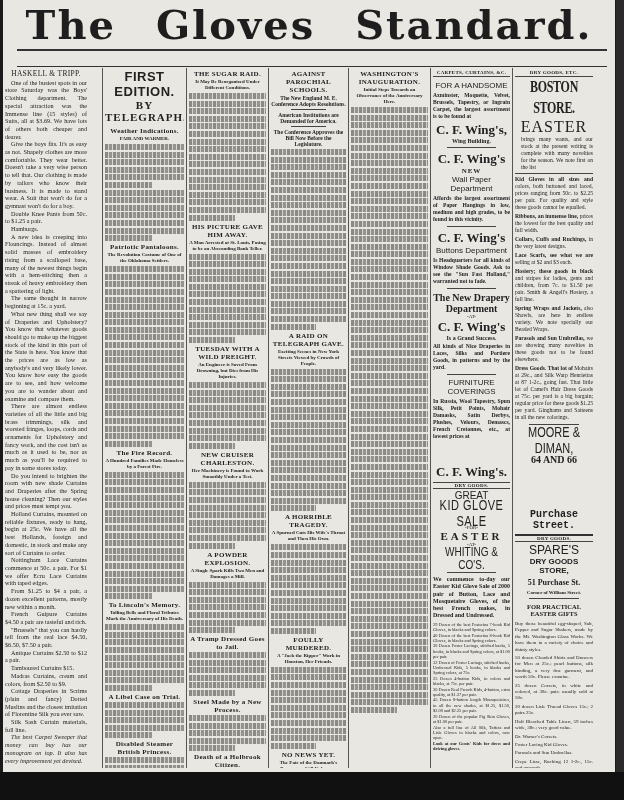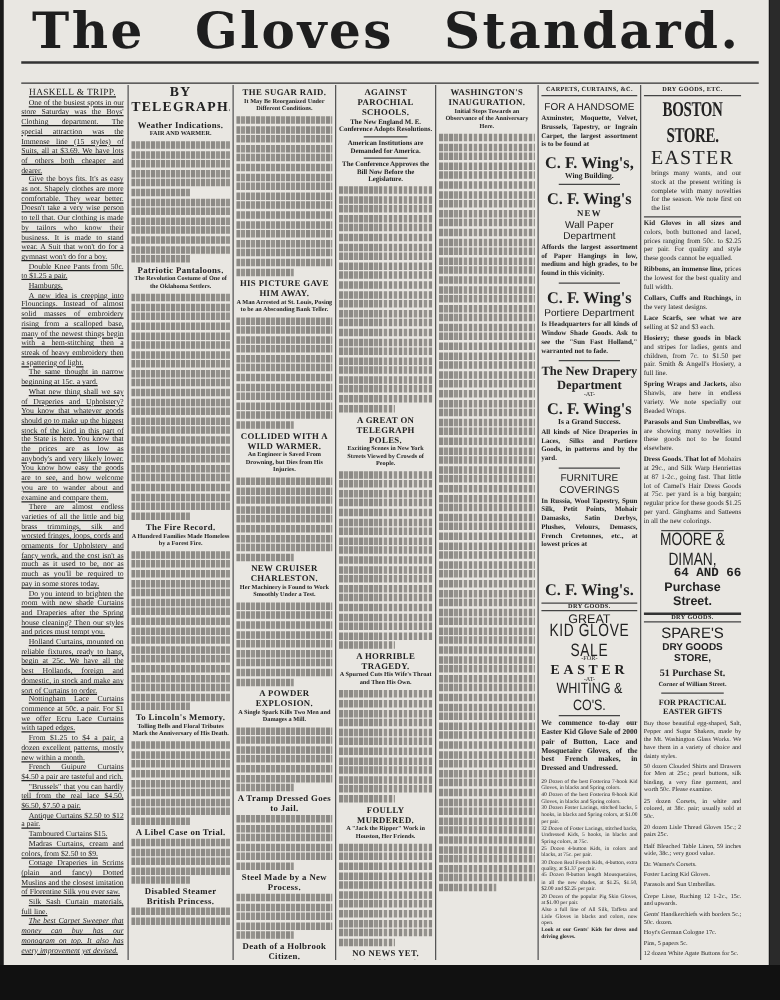--- a/index.html
+++ b/index.html
@@ -37,21 +37,21 @@
 
   <div class="rule" style="top:66px;"></div>
 
   <div class="vsep" style="left:99px"></div>
   <div class="vsep" style="left:183px"></div>
   <div class="vsep" style="left:265px"></div>
   <div class="vsep" style="left:345px"></div>
   <div class="vsep" style="left:427px"></div>
   <div class="vsep" style="left:509px"></div>
 
-  <div class="col c-text" style="left:14px;width:82px;text-decoration:underline;">
+  <div class="col c-text" style="left:2px;width:82px;">
     <div class="head" style="font-weight:normal;font-size:7.5px;">HASKELL &amp; TRIPP.</div>
     <p>One of the busiest spots in our store Saturday was the Boys' Clothing department. The special attraction was the Immense line (15 styles) of Suits, all at $3.69. We have lots of others both cheaper and dearer.</p>
     <p>Give the boys fits. It's as easy as not. Shapely clothes are more comfortable. They wear better. Doesn't take a very wise person to tell that. Our clothing is made by tailors who know their business. It is made to stand wear. A Suit that won't do for a gymnast won't do for a boy.</p>
     <p>Double Knee Pants from 50c. to $1.25 a pair.</p>
     <p>Hamburgs.</p>
     <p>A new idea is creeping into Flouncings. Instead of almost solid masses of embroidery rising from a scalloped base, many of the newest things begin with a hem-stitching then a streak of heavy embroidery then a spattering of light.</p>
     <p>The same thought in narrow beginning at 15c. a yard.</p>
     <p>What new thing shall we say of Draperies and Upholstery? You know that whatever goods should go to make up the biggest stock of the kind in this part of the State is here. You know that the prices are as low as anybody's and very likely lower. You know how easy the goods are to see, and how welcome you are to wander about and examine and compare them.</p>
     <p>There are almost endless varieties of all the little and big brass trimmings, silk and worsted fringes, loops, cords and ornaments for Upholstery and fancy work, and the cost isn't as much as it used to be, nor as much as you'll be required to pay in some stores today.</p>
     <p>Do you intend to brighten the room with new shade Curtains and Draperies after the Spring house cleaning? Then our styles and prices must tempt you.</p>
@@ -63,20 +63,21 @@
     <p>Antique Curtains $2.50 to $12 a pair.</p>
     <p>Tamboured Curtains $15.</p>
     <p>Madras Curtains, cream and colors, from $2.50 to $9.</p>
     <p>Cottage Draperies in Scrims (plain and fancy) Dotted Muslins and the closest imitation of Florentine Silk you ever saw.</p>
     <p>Silk Sash Curtain materials, full line.</p>
     <p style="font-style:italic">The best Carpet Sweeper that money can buy has our monogram on top. It also has every improvement yet devised.</p>
 
   </div>
 
   <div class="col" style="left:102px;width:79px;">
+    <div class="big" style="font-family:'Liberation Sans',sans-serif;font-size:13px;letter-spacing:.5px;margin-top:1px;">FIRST EDITION.</div>
     <div class="big" style="font-size:11px;letter-spacing:1px;margin-bottom:4px;">BY TELEGRAPH.</div>
     <div class="head">Weather Indications.</div>
     <div class="sub">FAIR AND WARMER.</div>
     <div class="filler"></div>
       <div class="filler"></div>
       <div class="filler"></div>
       <div class="filler"></div>
       <div class="filler"></div>
       <div class="filler short"></div>
     <div class="filler"></div>
@@ -181,21 +182,21 @@
       <div class="filler"></div>
       <div class="filler"></div>
       <div class="filler"></div>
       <div class="filler"></div>
       <div class="filler"></div>
       <div class="filler"></div>
       <div class="filler"></div>
       <div class="filler"></div>
       <div class="filler"></div>
       <div class="filler short"></div>
-    <div class="head">COLLIDED WITH A WILD WARMER.</div>
+    <div class="head">TUESDAY WITH A WILD FREIGHT.</div>
     <div class="sub">An Engineer is Saved From Drowning, but Dies from His Injuries.</div>
     <div class="filler"></div>
       <div class="filler"></div>
       <div class="filler"></div>
       <div class="filler"></div>
       <div class="filler"></div>
       <div class="filler"></div>
       <div class="filler"></div>
       <div class="filler"></div>
       <div class="filler short"></div>
@@ -260,21 +261,21 @@
       <div class="filler"></div>
       <div class="filler"></div>
       <div class="filler"></div>
       <div class="filler"></div>
       <div class="filler"></div>
       <div class="filler"></div>
     <div class="filler"></div>
       <div class="filler"></div>
       <div class="filler"></div>
       <div class="filler short"></div>
-    <div class="head">A GREAT ON TELEGRAPH POLES.</div>
+    <div class="head">A RAID ON TELEGRAPH GAVE.</div>
     <div class="sub">Exciting Scenes in New York Streets Viewed by Crowds of People.</div>
     <div class="filler"></div>
       <div class="filler"></div>
       <div class="filler"></div>
       <div class="filler"></div>
       <div class="filler"></div>
       <div class="filler"></div>
       <div class="filler"></div>
       <div class="filler"></div>
       <div class="filler"></div>
@@ -411,21 +412,21 @@
     <div class="ad-line" style="font-weight:bold;margin:2px 0;">Axminster, Moquette, Velvet, Brussels, Tapestry, or Ingrain Carpet, the largest assortment is to be found at</div>
     <div class="big" style="font-size:13px;">C. F. Wing's,</div>
     <div class="big" style="font-size:6px;">Wing Building.</div>
     <div class="hr"></div>
     <div class="big" style="font-size:13px;">C. F. Wing's</div>
     <div class="big" style="font-size:7px;letter-spacing:1px;">NEW</div>
     <div style="font-family:'Liberation Sans',sans-serif;font-size:8px;">Wall Paper Department</div>
     <div class="ad-line" style="font-weight:bold;margin:2px 0;">Affords the largest assortment of Paper Hangings in low, medium and high grades, to be found in this vicinity.</div>
     <div class="hr"></div>
     <div class="big" style="font-size:13px;">C. F. Wing's</div>
-    <div style="font-family:'Liberation Sans',sans-serif;font-size:8px;">Portiere Department</div>
+    <div style="font-family:'Liberation Sans',sans-serif;font-size:8px;">Buttons Department</div>
     <div class="ad-line" style="font-weight:bold;margin:2px 0;">Is Headquarters for all kinds of Window Shade Goods. Ask to see the "Sun Fast Holland," warranted not to fade.</div>
     <div class="hr"></div>
     <div class="big" style="font-size:10px;">The New Drapery Department</div>
     <div style="font-size:5px;">-AT-</div>
     <div class="big" style="font-size:13px;">C. F. Wing's</div>
     <div class="big" style="font-size:6px;">Is a Grand Success.</div>
     <div class="ad-line" style="font-weight:bold;margin:2px 0;">All kinds of Nice Draperies in Laces, Silks and Portiere Goods, in patterns and by the yard.</div>
     <div class="hr"></div>
     <div style="font-family:'Liberation Sans',sans-serif;font-size:8px;">FURNITURE COVERINGS</div>
     <div class="ad-line" style="font-weight:bold;margin:2px 0;">In Russia, Wool Tapestry, Spun Silk, Petit Points, Mohair Damasks, Satin Derbys, Plushes, Velours, Demascs, French Cretonnes, etc., at lowest prices at</div>
@@ -460,22 +461,22 @@
     <div class="ad-line" style="margin-top:1px;"><b>Kid Gloves in all sizes and</b> <span>colors, both buttoned and laced, prices ranging from 50c. to $2.25 per pair. For quality and style these goods cannot be equalled.</span></div>
     <div class="ad-line" style="margin-top:2px;"><b>Ribbons, an immense line,</b> <span>prices the lowest for the best quality and full width.</span></div>
     <div class="ad-line" style="margin-top:2px;"><b>Collars, Cuffs and Ruchings,</b> <span>in the very latest designs.</span></div>
     <div class="ad-line" style="margin-top:2px;"><b>Lace Scarfs, see what we are</b> <span>selling at $2 and $3 each.</span></div>
     <div class="ad-line" style="margin-top:2px;"><b>Hosiery; these goods in black</b> <span>and stripes for ladies, gents and children, from 7c. to $1.50 per pair. Smith &amp; Angell's Hosiery, a full line.</span></div>
     <div class="ad-line" style="margin-top:2px;"><b>Spring Wraps and Jackets,</b> <span>also Shawls, are here in endless variety. We note specially our Beaded Wraps.</span></div>
     <div class="ad-line" style="margin-top:2px;"><b>Parasols and Sun Umbrellas,</b> <span>we are showing many novelties in these goods not to be found elsewhere.</span></div>
     <div class="ad-line" style="margin-top:2px;"><b>Dress Goods. That lot of</b> <span>Mohairs at 29c., and Silk Warp Henriettas at 87 1-2c., going fast. That little lot of Camel's Hair Dress Goods at 75c. per yard is a big bargain; regular price for these goods $1.25 per yard. Ginghams and Satteens in all the new colorings.</span></div>
     <div class="hr"></div>
     <div style="font-family:'Liberation Sans',sans-serif;font-size:11px;transform:scaleY(1.3);margin:3px 0 2px;">MOORE &amp; DIMAN,</div>
-    <div class="big" style="font-family:Liberation Mono, monospace;font-size:10px;text-align:right;">64 AND 66</div>
-    <div style="font-family:Liberation Sans, sans-serif;font-size:10px;font-weight:bold;">Purchase Street.</div>
+    <div class="big" style="font-family:Liberation Serif, serif;font-size:10px;">64 AND 66</div>
+    <div style="font-family:Liberation Mono, monospace;font-size:10px;font-weight:bold;margin-top:44px;">Purchase Street.</div>
     <div class="head" style="font-size:5px;border-top:2px solid #333;border-bottom:1px solid #444;margin-top:3px;">DRY GOODS.</div>
     <div style="font-family:'Liberation Sans',sans-serif;font-size:12px;">SPARE'S</div>
     <div class="big" style="font-family:'Liberation Sans',sans-serif;font-size:8px;">DRY GOODS STORE,</div>
     <div class="big" style="font-size:8px;margin:3px 0;">51 Purchase St.</div>
     <div class="big" style="font-size:5px;">Corner of William Street.</div>
     <div class="hr"></div>
     <div class="big" style="font-size:6.5px;margin:4px 0;">FOR PRACTICAL EASTER GIFTS</div>
     <div class="ad-line" style="font-size:5px;line-height:6.4px;">Buy those beautiful egg-shaped, Salt, Pepper and Sugar Shakers, made by the Mt. Washington Glass Works. We have them in a variety of choice and dainty styles.</div>
     <div class="ad-line" style="font-size:5px;line-height:6.4px;margin-top:2px;">50 dozen Clouded Shirts and Drawers for Men at 25c.; pearl buttons, silk binding, a very fine garment, and worth 50c. Please examine.</div>
     <div class="ad-line" style="font-size:5px;line-height:6.4px;margin-top:2px;">25 dozen Corsets, in white and colored, at 38c. pair; usually sold at 50c.</div>

